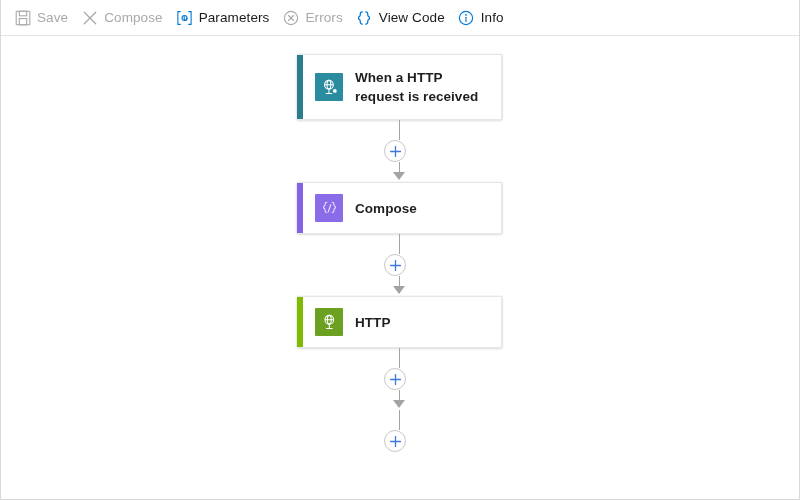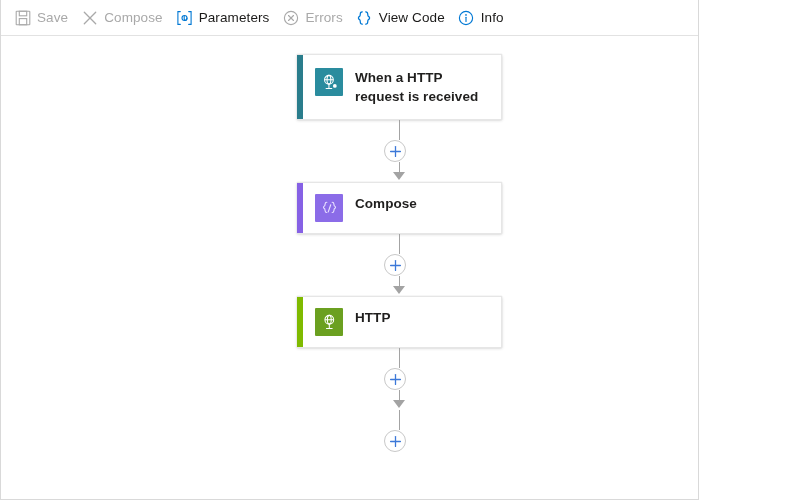--- a/index.html
+++ b/index.html
@@ -10,21 +10,21 @@
     width: 800px;
     height: 500px;
     overflow: hidden;
     background: #ffffff;
     font-family: "Liberation Sans", sans-serif;
     -webkit-font-smoothing: antialiased;
   }
 
   #app {
     position: relative;
-    width: 699px;
+    width: 800px;
     height: 500px;
     box-sizing: border-box;
     border-left: 1px solid #d9d9d9;
     border-right: 1px solid #d9d9d9;
     border-bottom: 1px solid #d9d9d9;
     background: #0c4a6e;
   }
 
   
   .toolbar {
@@ -94,21 +94,21 @@
   }
   .card .accent {
     position: absolute;
     left: 0;
     top: 0;
     bottom: 0;
     width: 6px;
   }
   .card-inner {
     display: flex;
-    align-items: flex-start;
+    align-items: center;
     gap: 12px;
     padding: 11px 10px 11px 18px;
     width: 100%;
     box-sizing: border-box;
   }
   .card-ico {
     width: 28px;
     height: 28px;
     flex: 0 0 28px;
     display: flex;

